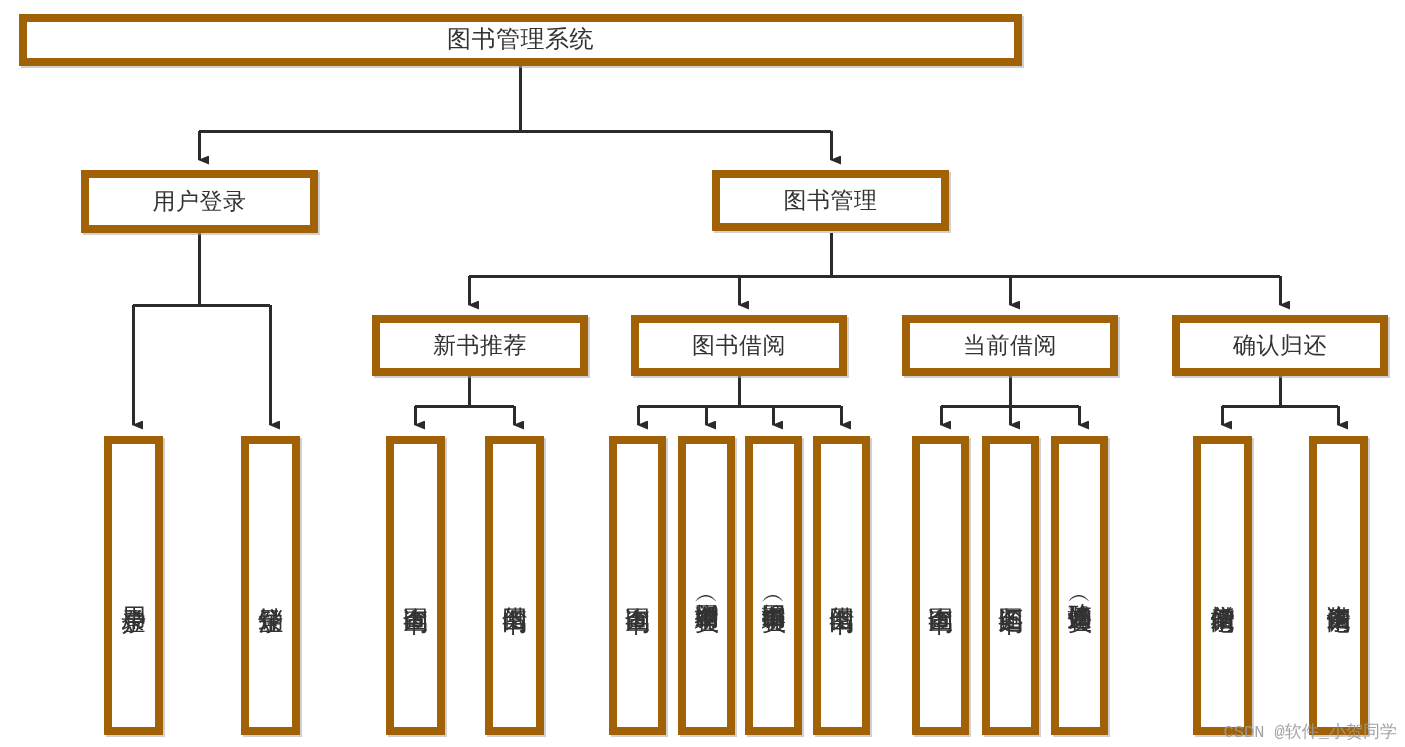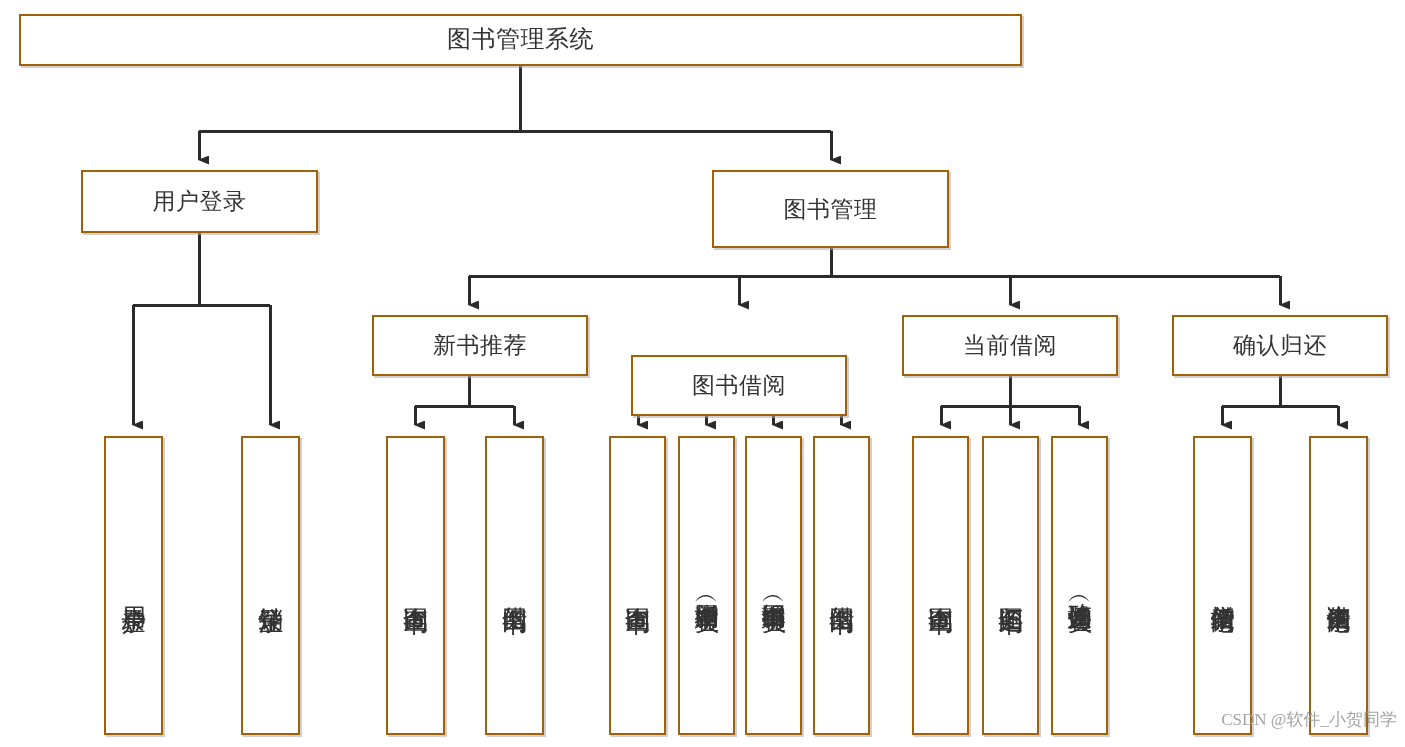--- a/index.html
+++ b/index.html
@@ -23,21 +23,21 @@
     left: 0;
     top: 0;
     width: 1405px;
     height: 747px;
     pointer-events: none;
   }
   .node {
     position: absolute;
     box-sizing: border-box;
     background: #ffffff;
-    border: 2px solid #a16207;
+    border: 8px solid #a16207;
     box-shadow: 2px 2px 0 0 rgba(170,170,170,0.55);
     display: flex;
     align-items: center;
     justify-content: center;
     z-index: 2;
   }
   .node .label {
     color: #333333;
     line-height: 1.16;
     text-align: center;
@@ -63,27 +63,27 @@
     font-size: 25px;
     line-height: 1.02;
     letter-spacing: 1px;
   }
   .node.v.tall .label {
     font-size: 24px;
   }
   .watermark {
     position: absolute;
     right: 8px;
-    bottom: 16px;
+    bottom: 4px;
     font-size: 17px;
     color: #9a9a9a;
     opacity: 0.9;
     z-index: 5;
     white-space: nowrap;
-    font-family: Liberation Serif, serif;
+    font-family: Liberation Mono, monospace;
   }
 </style>
 </head>
 <body>
 
 <div id="canvas">
 
   <svg id="wires" viewBox="0 0 1405 747" xmlns="http://www.w3.org/2000/svg">
     <defs>
       <marker id="arrow" markerWidth="9" markerHeight="11" refX="4.5" refY="10" orient="auto" markerUnits="userSpaceOnUse">
@@ -134,28 +134,28 @@
     </g>
   </svg>
 
   <div class="node h root" style="left:19px; top:14px; width:1003px; height:52px;">
     <span class="label">图书管理系统</span>
   </div>
 
   <div class="node h" style="left:81px; top:170px; width:237px; height:63px;">
     <span class="label">用户登录</span>
   </div>
-  <div class="node h" style="left:712px; top:170px; width:237px; height:78px;">
+  <div class="node h" style="left:712px; top:170px; width:237px; height:61px;">
     <span class="label">图书管理</span>
   </div>
 
   <div class="node h" style="left:361px; top:315px; width:216px; height:61px;margin-left:11px;">
     <span class="label">新书推荐</span>
   </div>
-  <div class="node h" style="left:631px; top:315px; width:216px; height:61px;margin-top:40px;">
+  <div class="node h" style="left:631px; top:315px; width:216px; height:61px;">
     <span class="label">图书借阅</span>
   </div>
   <div class="node h" style="left:902px; top:315px; width:216px; height:61px;align-items:center;">
     <span class="label">当前借阅</span>
   </div>
   <div class="node h" style="left:1172px; top:315px; width:216px; height:61px;">
     <span class="label">确认归还</span>
   </div>
 
   <div class="node v" style="left:104px; top:436px; width:59px; height:299px;">

